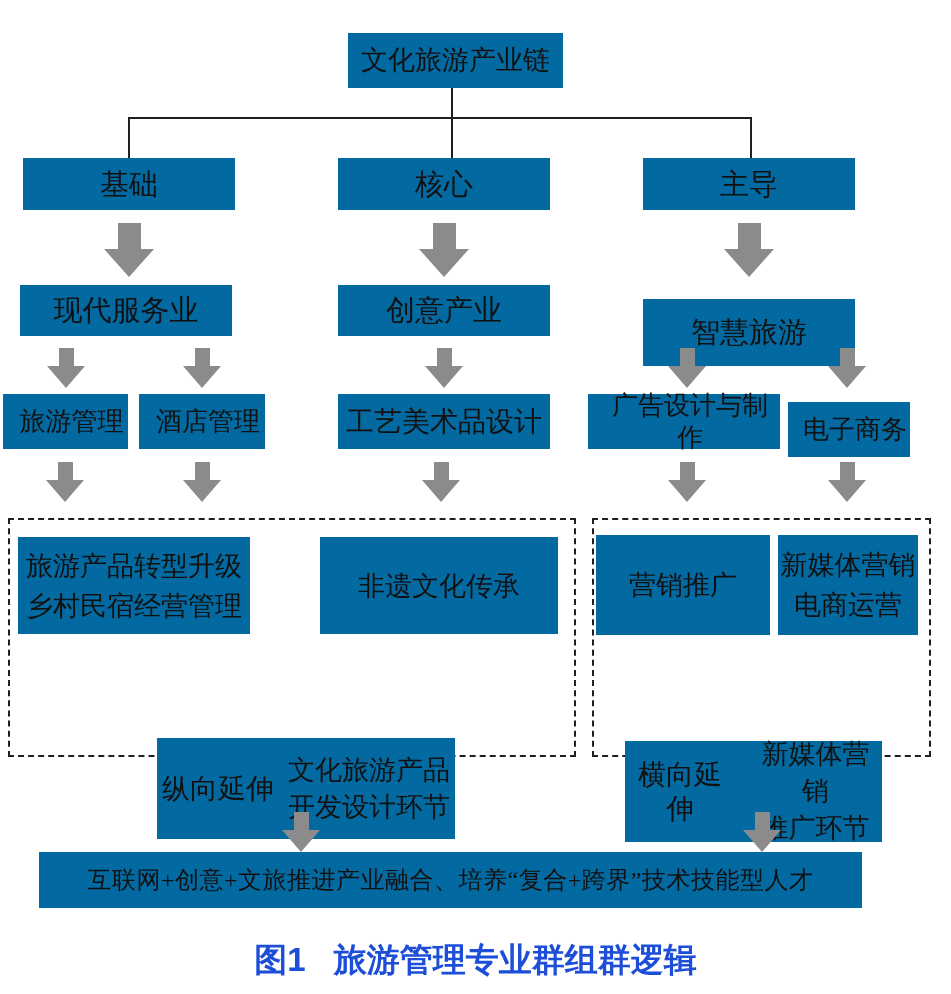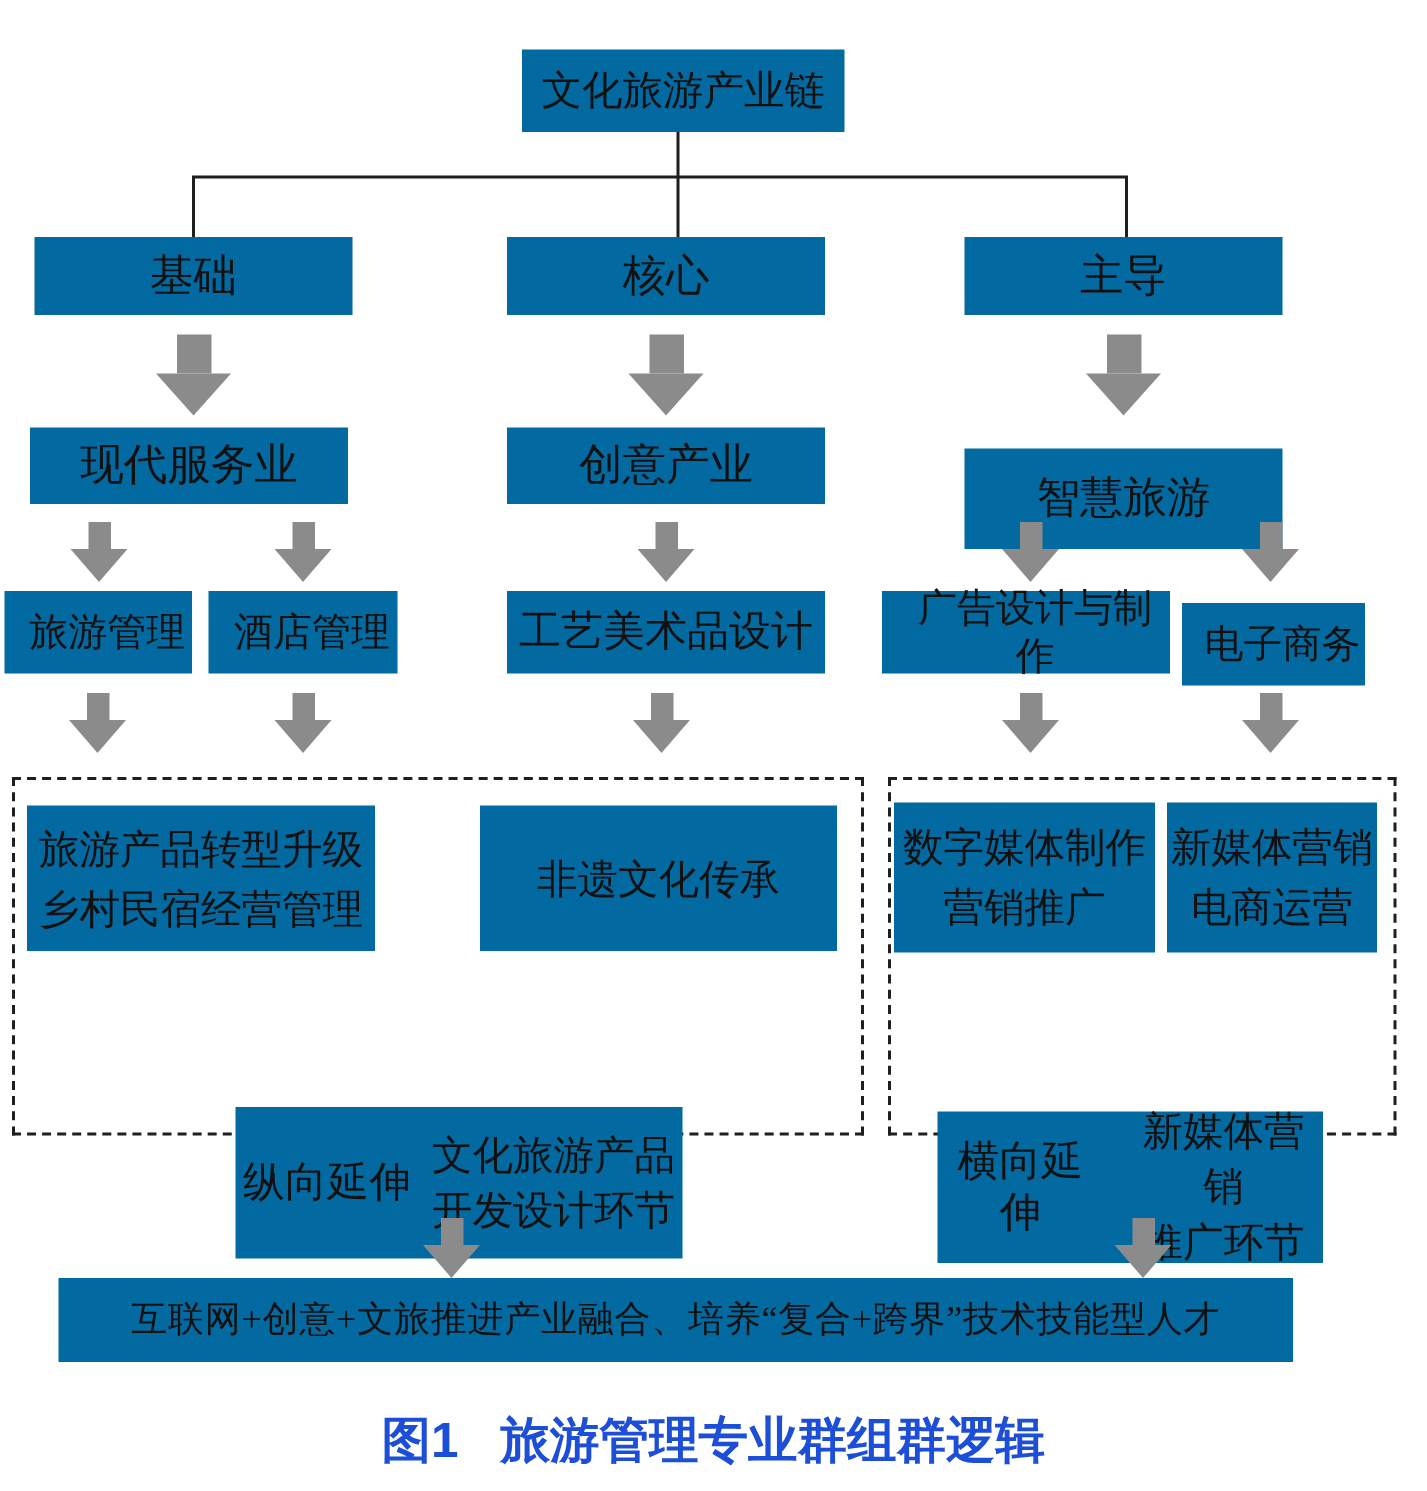--- a/index.html
+++ b/index.html
@@ -182,21 +182,20 @@
   <div class="dashed" style="left:592px;top:518px;width:339px;height:239px"></div>
 
   <div class="gbox two-line" style="left:18px;top:537px;width:232px;height:97px">
     <span>旅游产品转型升级</span>
     <span>乡村民宿经营管理</span>
   </div>
   <div class="gbox two-line" style="left:320px;top:537px;width:238px;height:97px">
     <span>非遗文化传承</span>
   </div>
   <div class="gbox two-line" style="left:596px;top:535px;width:174px;height:100px">
-    <span>数字媒体制作</span>
     <span>营销推广</span>
   </div>
   <div class="gbox two-line" style="left:778px;top:535px;width:140px;height:100px">
     <span>新媒体营销</span>
     <span>电商运营</span>
   </div>
 
   <div class="gbox t5" style="left:157px;top:706px;width:298px;height:101px">
     <span class="t5-label">纵向延伸</span>
     <span class="t5-detail">

